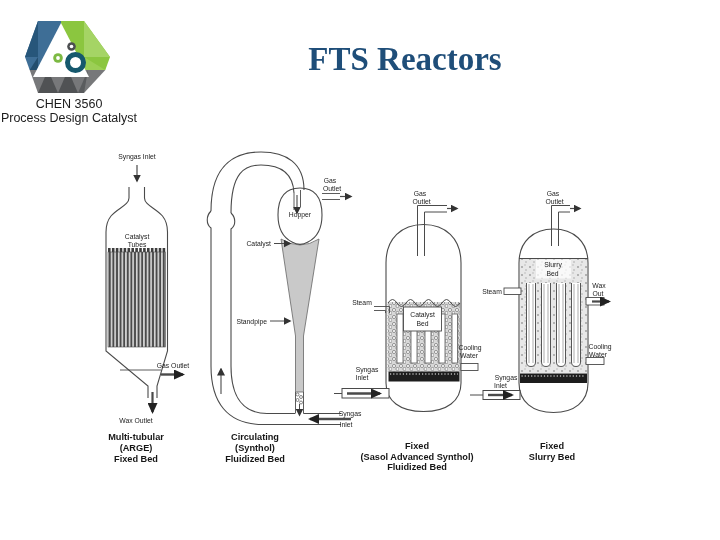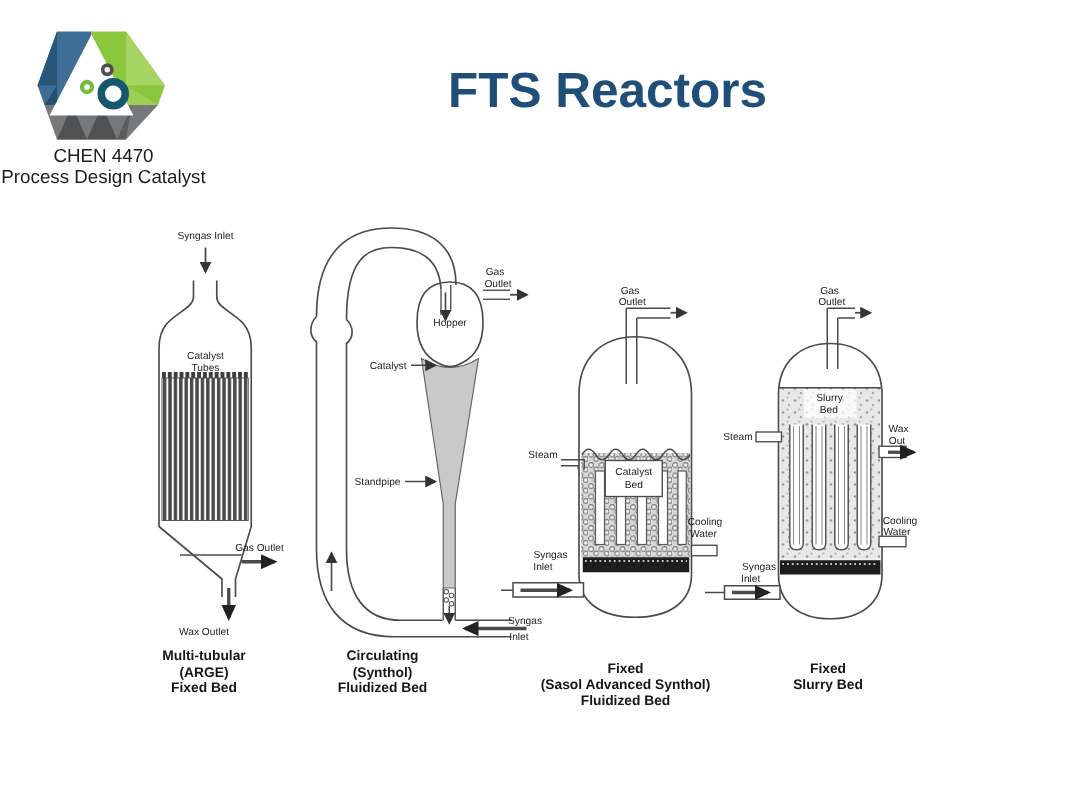--- a/index.html
+++ b/index.html
@@ -1,19 +1,19 @@
 <!DOCTYPE html>
 <html><head>
 <meta charset="utf-8">
 <style>
   html,body{margin:0;padding:0;background:#888;}
   .slide{position:relative;width:720px;height:540px;background:#ffffff;overflow:hidden;
          font-family:"Liberation Sans",sans-serif;}
   .title{position:absolute;left:92px;top:41px;right:2px;text-align:center;
-         font-size:33px;font-weight:bold;color:#1f4e79;letter-spacing:0px;}
+         font-size:33px;font-weight:bold;color:#1f4e79;letter-spacing:0px;font-family:Liberation Serif, serif;}
   .logo-svg{position:absolute;left:0;top:0;}
   .logo-line{position:absolute;left:0;width:138px;text-align:center;color:#1c1c1c;}
   .logo-line.l1{top:97px;font-size:12.5px;}
   .logo-line.l2{top:111px;font-size:12.5px;}
   .diagram{position:absolute;left:0;top:0;}
   text{font-family:"Liberation Sans",sans-serif;}
   .lbl{font-size:6.8px;fill:#1c1c1c;stroke:none;}
   .cap{font-size:9.2px;font-weight:bold;fill:#161616;stroke:none;}
 </style>
 </head>
@@ -32,21 +32,21 @@
     <polygon points="38,93 48,70 58,93" fill="#505254"></polygon>
     <polygon points="58,93 68,70 78,93" fill="#505254"></polygon>
     <polygon points="78,93 88,70 84,93" fill="#5a5c5e"></polygon>
     <polygon points="61,23 33,77 89,77" fill="#ffffff"></polygon>
     <circle cx="71.5" cy="46.5" r="4.3" fill="#4c4e50"></circle>
     <circle cx="71.5" cy="46.5" r="1.8" fill="#ffffff"></circle>
     <circle cx="58" cy="58" r="4.8" fill="#7cb942"></circle>
     <circle cx="58" cy="58" r="1.9" fill="#ffffff"></circle>
     <circle cx="75.5" cy="62.5" r="8" fill="#ffffff" stroke="#15586d" stroke-width="5"></circle>
   </svg>
-  <div class="logo-line l1">CHEN 4470</div>
+  <div class="logo-line l1">CHEN 3560</div>
   <div class="logo-line l2">Process Design Catalyst</div>
 
   <div class="title">FTS Reactors</div>
 
   <svg class="diagram" width="720" height="540" viewBox="0 0 720 540">
     <defs>
       <marker id="ah" markerUnits="userSpaceOnUse" markerWidth="8" markerHeight="8" refX="6.5" refY="4" orient="auto">
         <path d="M0,0 L8,4 L0,8 Z" fill="#333"></path>
       </marker>
       <marker id="ahb" markerUnits="userSpaceOnUse" markerWidth="11" markerHeight="10" refX="9" refY="5" orient="auto">

